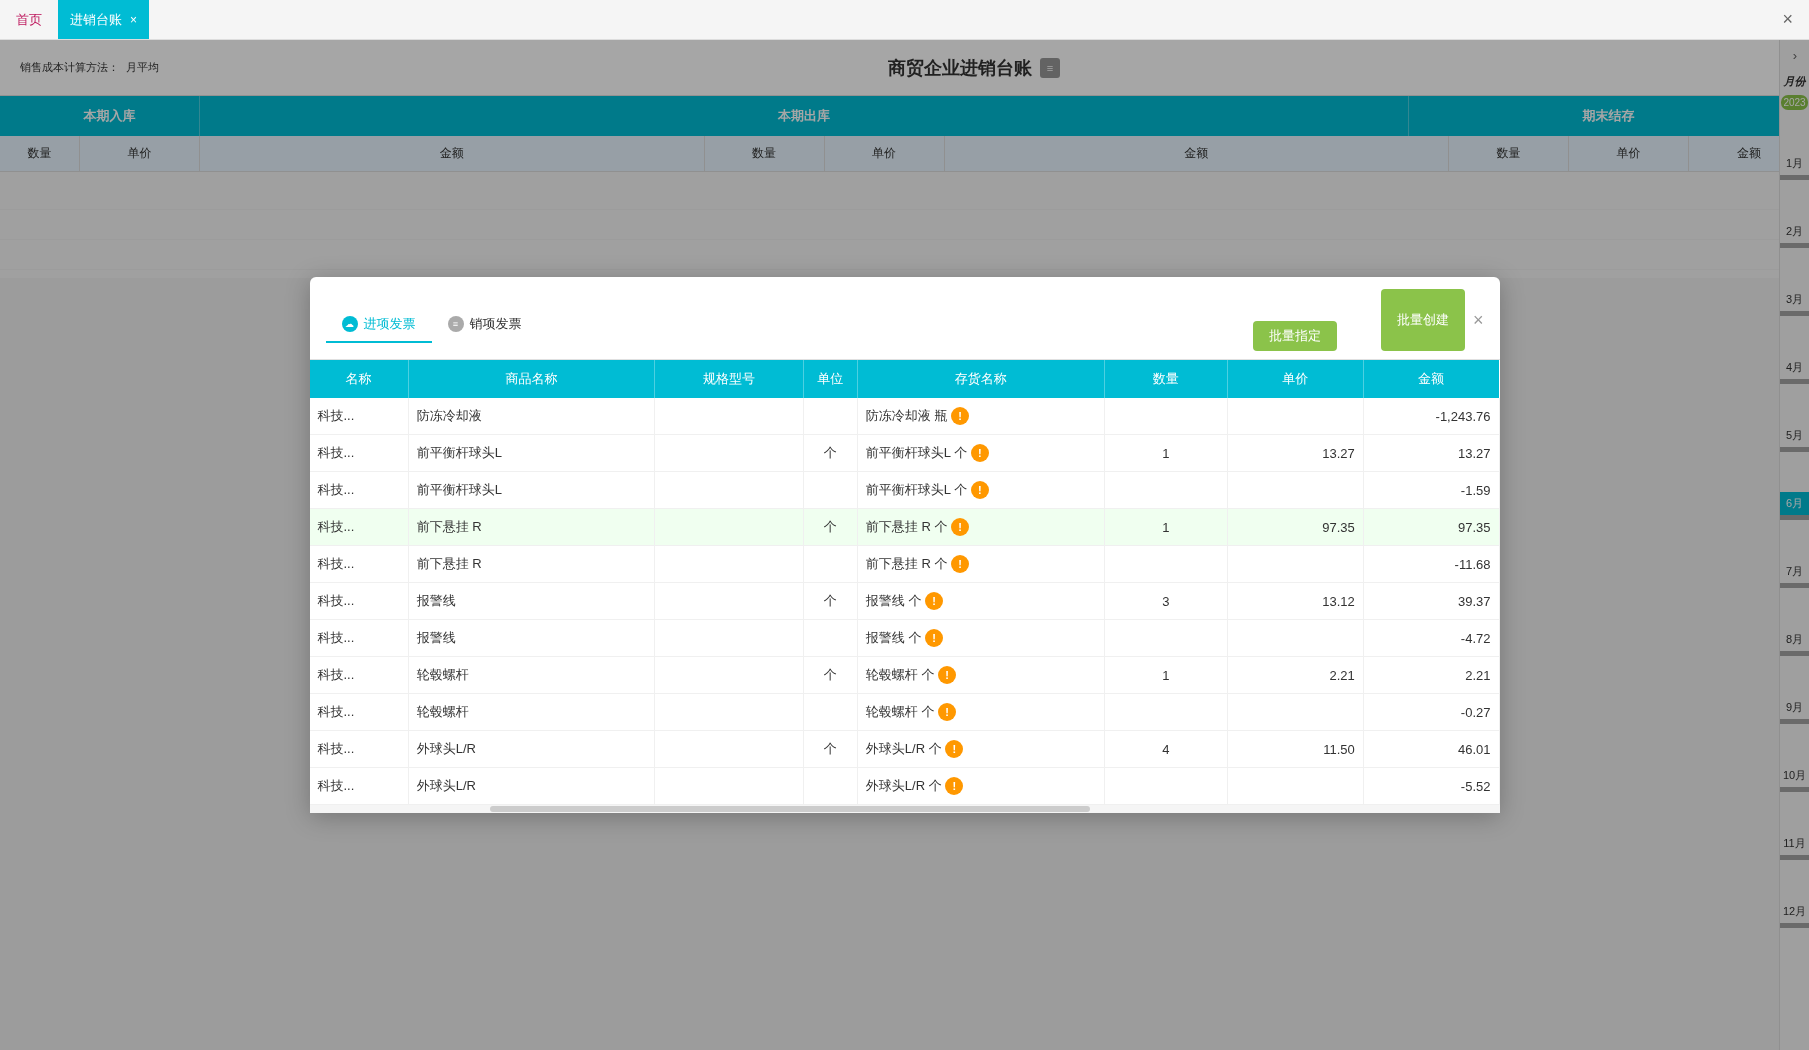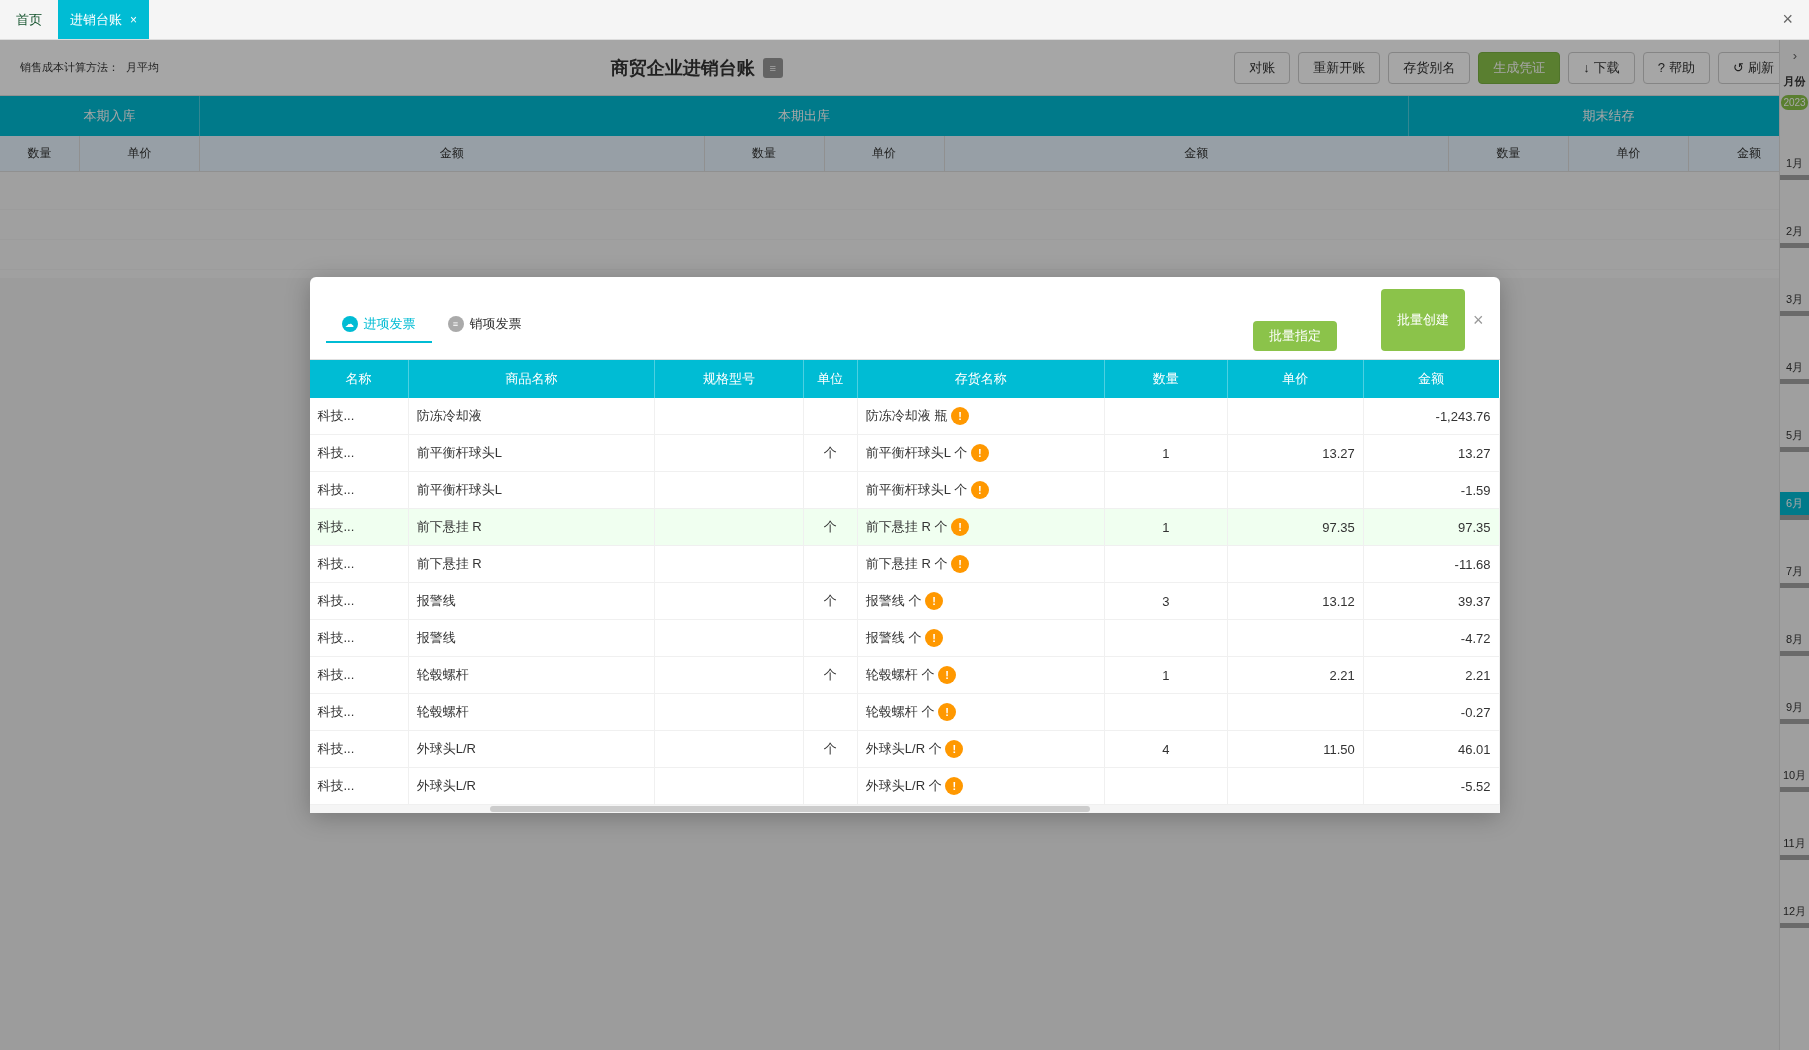--- a/index.html
+++ b/index.html
@@ -20,21 +20,21 @@
       border-bottom: 1px solid #ddd;
       display: flex;
       align-items: center;
       padding: 0;
     }
     .top-bar-home {
       padding: 8px 16px;
       height: 100%;
       display: flex;
       align-items: center;
-      color: #14532d;
+      color: #be185d;
       cursor: pointer;
     }
     .top-bar-tab {
       height: 100%;
       display: flex;
       align-items: center;
       padding: 0 12px;
       background: #00bcd4;
       color: #fff;
       border-radius: 0;
@@ -126,21 +126,21 @@
     
     .table-header-area {
       background: #00bcd4;
       height: 40px;
       display: flex;
       align-items: center;
     }
     .table-header-section {
       text-align: center;
       color: #fff;
-      font-weight: normal;
+      font-weight: bold;
       font-size: 13px;
       border-right: 1px solid rgba(255,255,255,0.3);
       height: 100%;
       display: flex;
       align-items: center;
       justify-content: center;
     }
     .table-sub-header {
       background: #e8f5ff;
       height: 36px;
@@ -419,38 +419,20 @@
 
   <div class="page-header">
     <div class="cost-method">
       <span>销售成本计算方法：</span>
       <span style="margin-left:4px;">月平均</span>
     </div>
     <div class="page-title">
       <span>商贸企业进销台账</span>
       <div class="title-icon">≡</div>
     </div>
-    <div class="header-actions">
-      <button class="btn btn-outline">对账</button>
-      <button class="btn btn-outline">重新开账</button>
-      <button class="btn btn-outline">存货别名</button>
-      <button class="btn btn-primary">生成凭证</button>
-      <button class="btn btn-outline">
-        <span>↓</span>
-        <span>下载</span>
-      </button>
-      <button class="btn btn-outline">
-        <span>?</span>
-        <span>帮助</span>
-      </button>
-      <button class="btn btn-outline">
-        <span>↺</span>
-        <span>刷新</span>
-      </button>
-    </div>
   </div>
 
   <div class="table-header-area">
     <div class="table-header-section" style="width:200px; padding-left:20px;">
       <span>本期入库</span>
     </div>
     <div class="table-header-section" style="flex:1;">
       <span>本期出库</span>
     </div>
     <div class="table-header-section" style="width:400px;">
@@ -488,21 +470,21 @@
   </div>
 
   <div style="background:#fff; padding: 8px 0; opacity:0.4;">
     <div style="height:30px;border-bottom:1px solid #f0f0f0;"></div>
     <div style="height:30px;border-bottom:1px solid #f0f0f0;"></div>
     <div style="height:30px;border-bottom:1px solid #f0f0f0;"></div>
   </div>
 
   <div class="sidebar-right">
     <div class="sidebar-arrow">›</div>
-    <div style="font-size:11px;text-align:center;padding:4px 0;writing-mode:horizontal-tb;color:#333;font-weight:bold;">月份</div>
+    <div style="font-size:11px;text-align:center;padding:4px 0;writing-mode:horizontal-tb;color:#333;font-weight:bold;font-style:italic;">月份</div>
     <div class="month-badge" style="writing-mode:horizontal-tb;padding:2px;font-size:10px;">2023</div>
     <div class="month-item">1月</div>
     <div class="month-item">2月</div>
     <div class="month-item">3月</div>
     <div class="month-item">4月</div>
     <div class="month-item">5月</div>
     <div class="month-item active">6月</div>
     <div class="month-item">7月</div>
     <div class="month-item">8月</div>
     <div class="month-item">9月</div>

